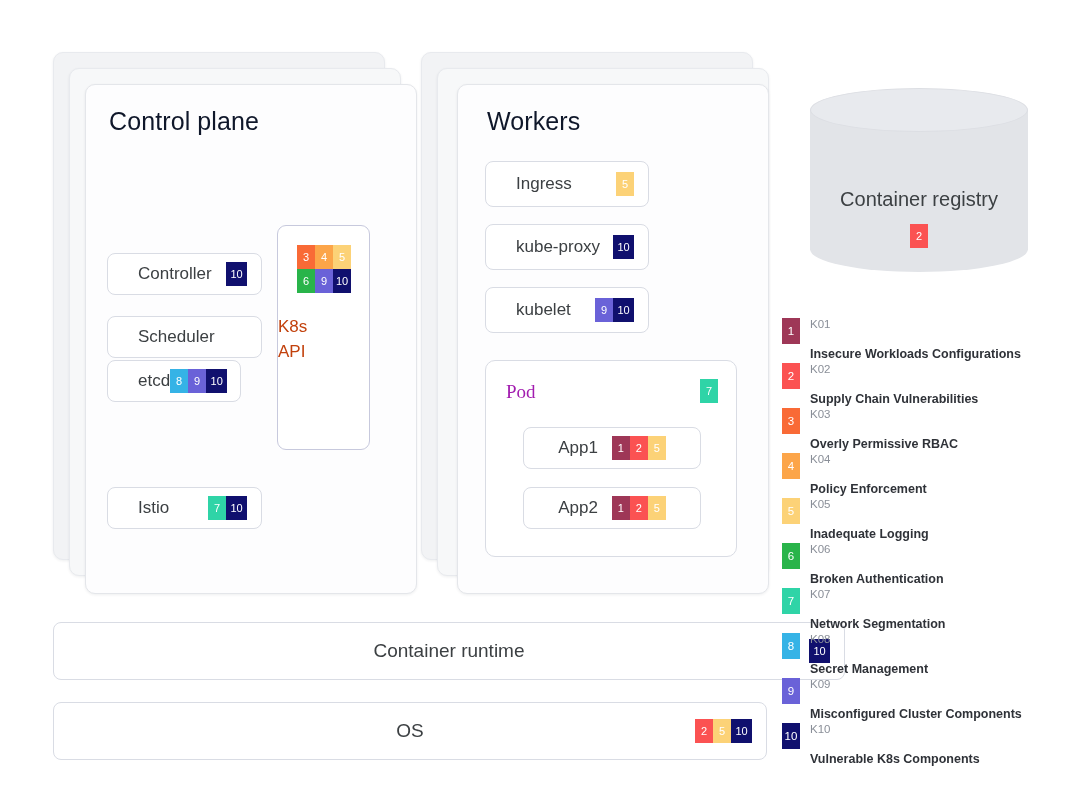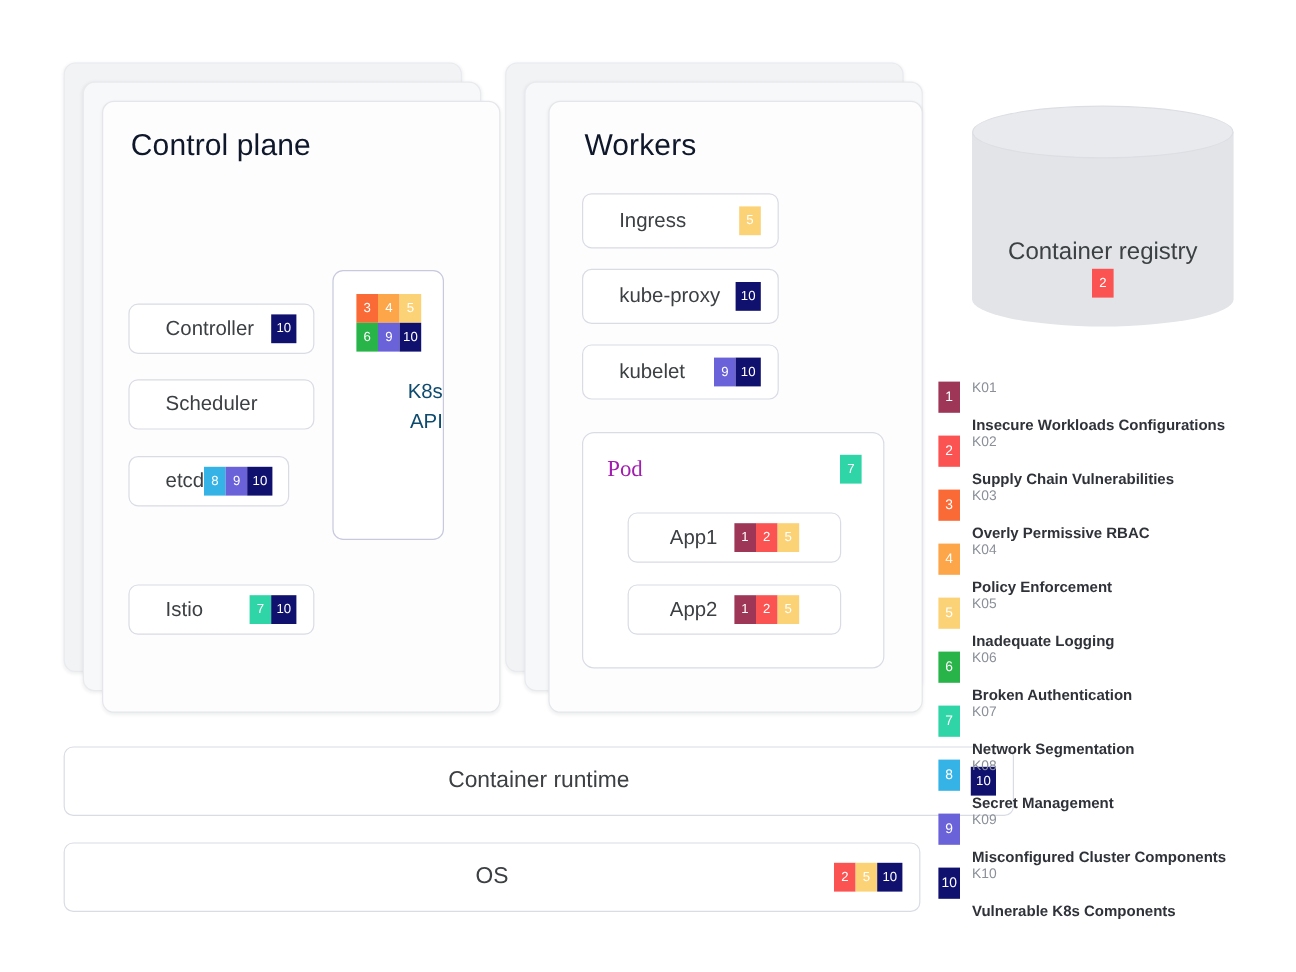--- a/index.html
+++ b/index.html
@@ -86,23 +86,23 @@
   .api-grid {
     position: absolute;
     display: grid;
     grid-template-columns: repeat(3, 18px);
     grid-auto-rows: 24px;
   }
   .api-grid .badge { width: 18px; height: 24px; }
   .api-text {
     position: absolute;
     width: 100%;
-    text-align: right;
+    text-align: left;
     font-size: 17px;
-    color: #0c4a6e;
+    color: #c2410c;
     line-height: 25px;
   }
 
   
   .pod-box {
     position: absolute;
     background: #ffffff;
     border: 1px solid #d9dce4;
     border-radius: 10px;
     box-sizing: border-box;
@@ -210,21 +210,21 @@
     <span class="badges">
         <span class="badge w10" style="background: rgb(16, 16, 110);">10</span>
       </span>
   </div>
 
   <div class="comp-row row-left" style="left:107px; top:316px; width:155px; height:42px;">
     <span class="comp-label">Scheduler</span>
     <span class="badges"></span>
   </div>
 
-  <div class="comp-row row-left" style="left:107px; top:380px; width:134px; height:42px;">
+  <div class="comp-row row-left" style="left:107px; top:360px; width:134px; height:42px;">
     <span class="comp-label">etcd</span>
     <span class="badges">
         <span class="badge" style="background: rgb(53, 179, 230);">8</span>
         <span class="badge" style="background: rgb(106, 98, 216);">9</span>
         <span class="badge w10" style="background: rgb(16, 16, 110);">10</span>
       </span>
   </div>
 
   <div class="comp-row row-left" style="left:107px; top:487px; width:155px; height:42px;text-align:center;">
     <span class="comp-label">Istio</span>
@@ -296,21 +296,21 @@
           <span class="badge" style="background: rgb(158, 55, 87);">1</span>
           <span class="badge" style="background: rgb(251, 82, 82);">2</span>
           <span class="badge" style="background: rgb(252, 210, 119);">5</span>
         </span>
     </div>
   </div>
 
   <div class="cyl" style="left:810px; top:88px; width:218px; height:184px;">
     <div class="cyl-body" style="top:22px; width:218px; height:162px;"></div>
     <div class="cyl-top" style="width:218px; height:44px;"></div>
-    <div class="cyl-label" style="top:100px;margin-top:11px;">Container registry</div>
+    <div class="cyl-label" style="top:100px;">Container registry</div>
     <div class="cyl-badge badges" style="top:136px;">
         <span class="badge" style="background: rgb(251, 82, 82);">2</span>
       </div>
   </div>
 
   <div class="bar" style="left:53px; top:622px; width:792px; height:58px;">
     <span class="comp-label">Container runtime</span>
     <span class="badges">
         <span class="badge w10" style="background: rgb(16, 16, 110);">10</span>
       </span>

